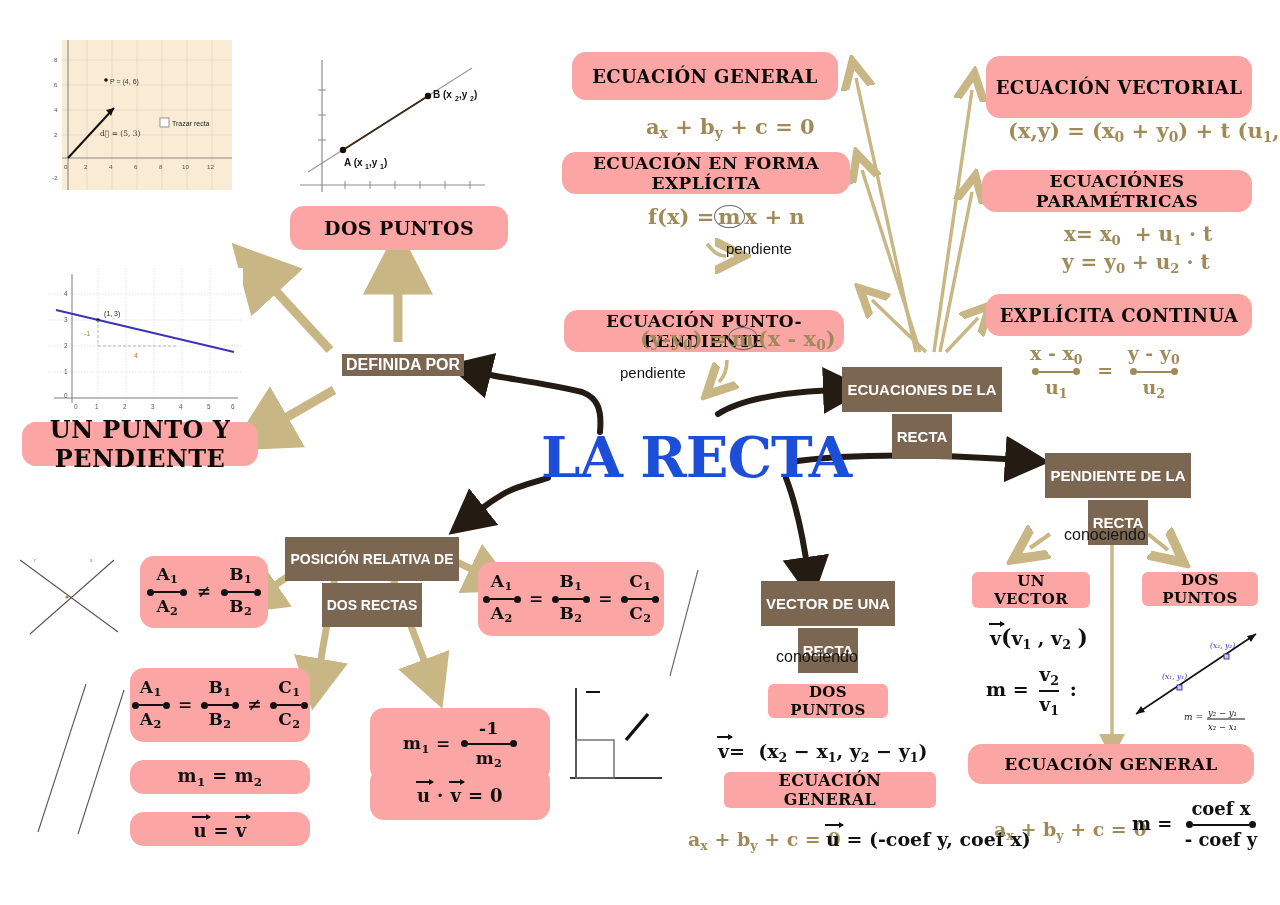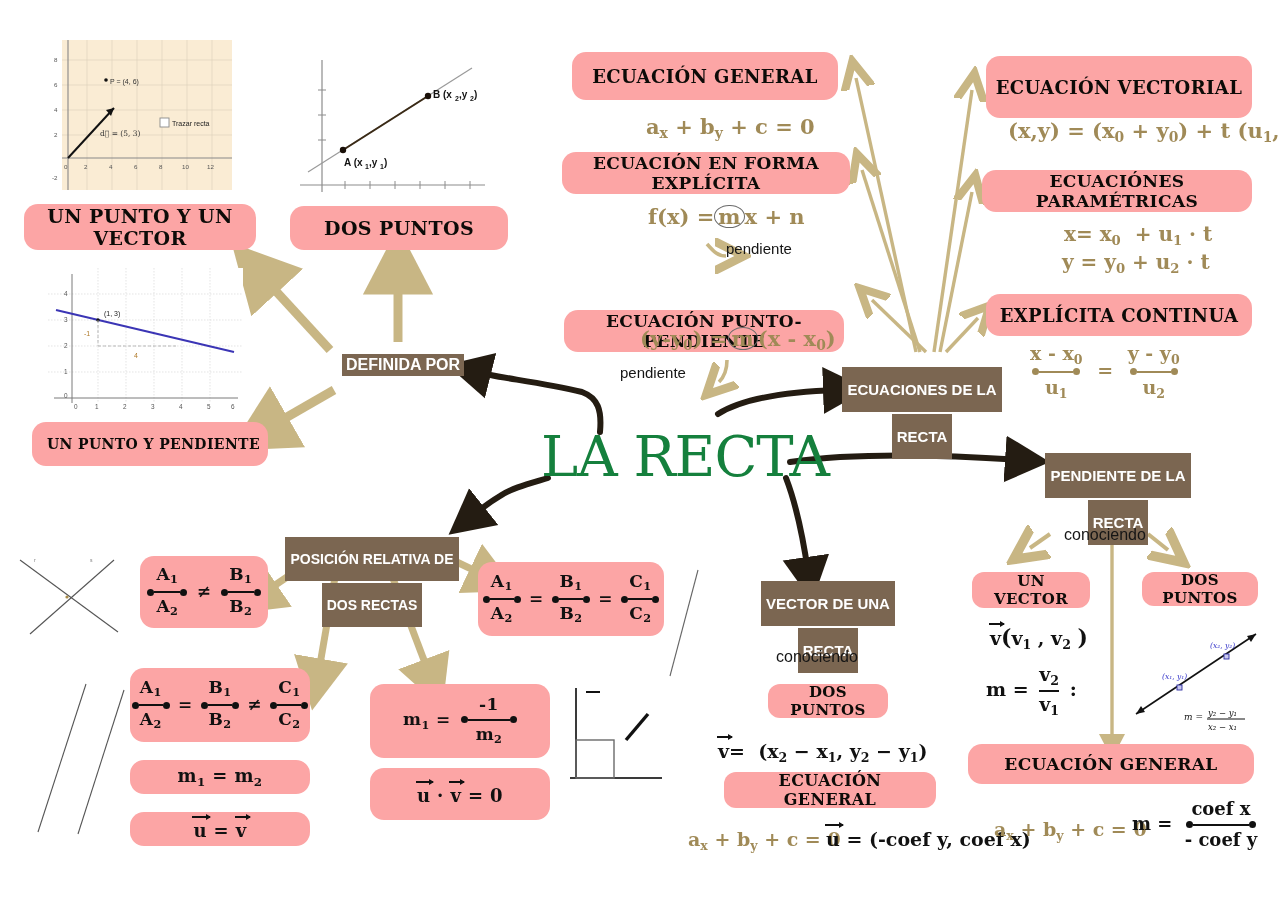--- a/index.html
+++ b/index.html
@@ -16,21 +16,21 @@
     border-radius:14px;
     display:flex;align-items:center;justify-content:center;
     text-align:center;
     color:#0d0b08;
     font-family:"DejaVu Serif", serif;
     font-weight:bold;
     letter-spacing:.4px;
     box-sizing:border-box;
     padding:2px 8px;
   }
-  .pill.small{border-radius:12px;}
+  .pill.small{border-radius:6px;}
 
   
   .hl{
     position:absolute;
     color:#ffffff;
     background:#7b6651;
     font-family:"Liberation Sans", sans-serif;
     font-weight:bold;
     text-align:center;
     line-height:1.22;
@@ -94,22 +94,22 @@
   .vec::before{
     content:"";position:absolute;right:-4px;top:-4px;
     border-left:5px solid currentColor;border-top:3px solid transparent;border-bottom:3px solid transparent;
   }
 
   svg.overlay{position:absolute;left:0;top:0;width:1280px;height:905px;pointer-events:none;}
   svg.thumb{position:absolute;}
   .title{
     position:absolute;
     font-family:"DejaVu Serif", serif;
-    font-weight:normal;
-    color:#15803d;
+    font-weight:bold;
+    color:#1d4ed8;
     letter-spacing:-1px;
     white-space:nowrap;
   }
 </style>
 </head>
 <body>
 
 <div id="stage">
 
   <svg class="overlay" viewBox="0 0 1280 905">
@@ -193,23 +193,20 @@
       <text x="22" y="129">0</text>
         <text x="42" y="129">2</text>
         <text x="67" y="129">4</text>
       <text x="92" y="129">6</text>
         <text x="117" y="129">8</text>
         <text x="140" y="129">10</text>
       <text x="165" y="129">12</text>
     </g>
   </svg>
 
-  <div class="pill" style="left:24px;top:204px;width:232px;height:46px;font-size:19px;">
-    <span>UN PUNTO Y UN VECTOR</span>
-  </div>
 
   <svg class="thumb" style="left:300px;top:60px;" width="190" height="140" viewBox="0 0 190 140">
     <line x1="22" y1="0" x2="22" y2="132" stroke="#8c8c8c" stroke-width="1.2"></line>
     <line x1="0" y1="125" x2="185" y2="125" stroke="#8c8c8c" stroke-width="1.2"></line>
     <g stroke="#8c8c8c" stroke-width="1">
       <line x1="45" y1="121" x2="45" y2="129"></line>
         <line x1="70" y1="121" x2="70" y2="129"></line>
       <line x1="95" y1="121" x2="95" y2="129"></line>
         <line x1="120" y1="121" x2="120" y2="129"></line>
       <line x1="145" y1="121" x2="145" y2="129"></line>
@@ -271,21 +268,21 @@
       <text x="26" y="141">0</text>
         <text x="47" y="141">1</text>
         <text x="75" y="141">2</text>
       <text x="103" y="141">3</text>
         <text x="131" y="141">4</text>
         <text x="159" y="141">5</text>
       <text x="183" y="141">6</text>
     </g>
   </svg>
 
-  <div class="pill" style="left:32px;top:422px;width:236px;height:44px;font-size:14px;justify-content:flex-end;">
+  <div class="pill" style="left:22px;top:422px;width:236px;height:44px;font-size:24px;justify-content:flex-end;">
     <span>UN PUNTO Y PENDIENTE</span>
   </div>
 
   <div class="hl" style="left:342px;top:354px;font-size:16px;">
     <span>DEFINIDA POR</span>
   </div>
 
   <div class="title" style="left:541px;top:424px;font-size:56px;">LA RECTA</div>
 
   <div class="hl-wrap" style="left:838px;top:366px;width:168px;font-size:15px;">
@@ -477,21 +474,21 @@
           </span>
         <span class="den">C<sub>2</sub></span>
       </span>
     </span>
   </div>
 
   <svg class="thumb" style="left:664px;top:562px;" width="40" height="120" viewBox="0 0 40 120">
     <line x1="6" y1="114" x2="34" y2="8" stroke="#666" stroke-width="1.1"></line>
   </svg>
 
-  <div class="pill" style="left:370px;top:684px;width:180px;height:74px;">
+  <div class="pill" style="left:370px;top:708px;width:180px;height:74px;">
     <span class="math dark" style="position:static;font-size:17px;">
       m<sub>1</sub> =
       <span class="frac black" style="margin-left:4px;">
         <span class="num">-1</span>
         <span class="bar">
             <i class="dot"></i>
             <i class="line" style="min-width:42px;"></i>
             <i class="dot"></i>
           </span>
         <span class="den">m<sub>2</sub></span>

